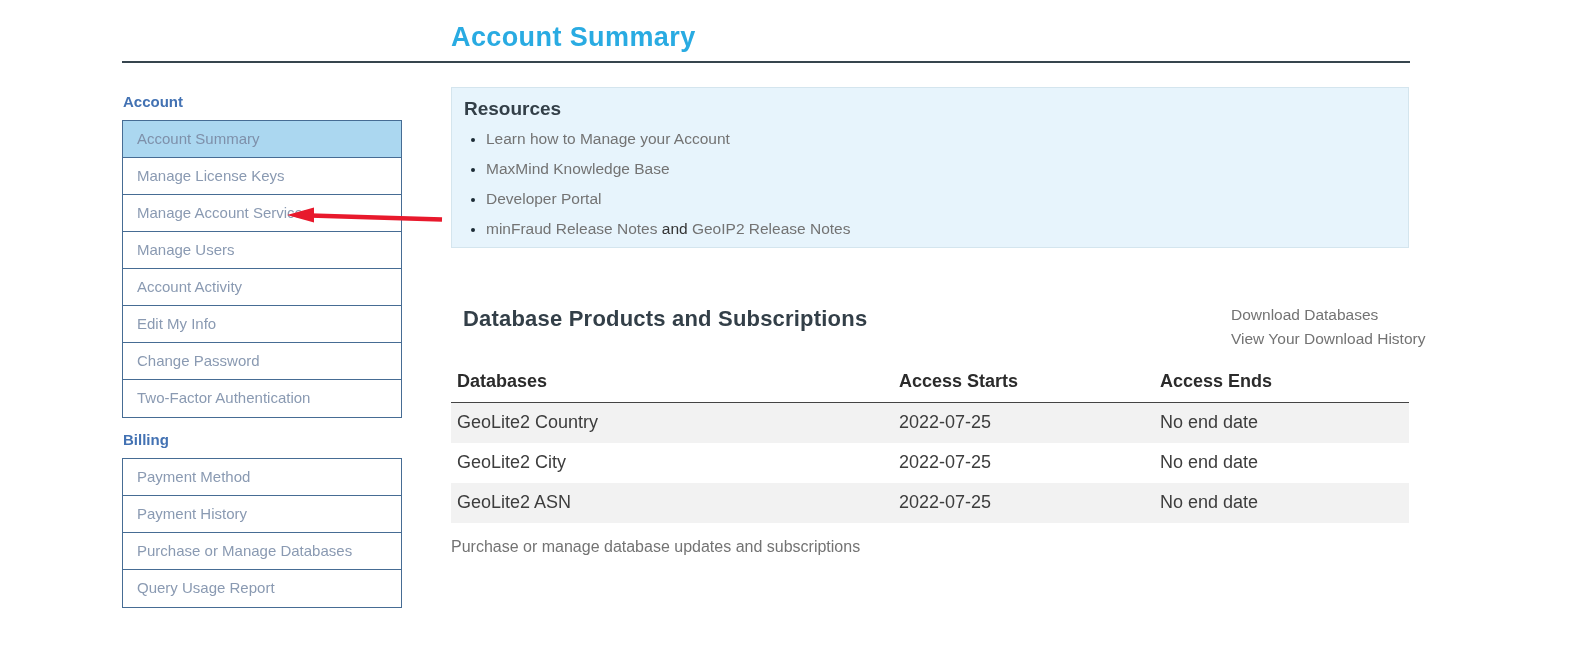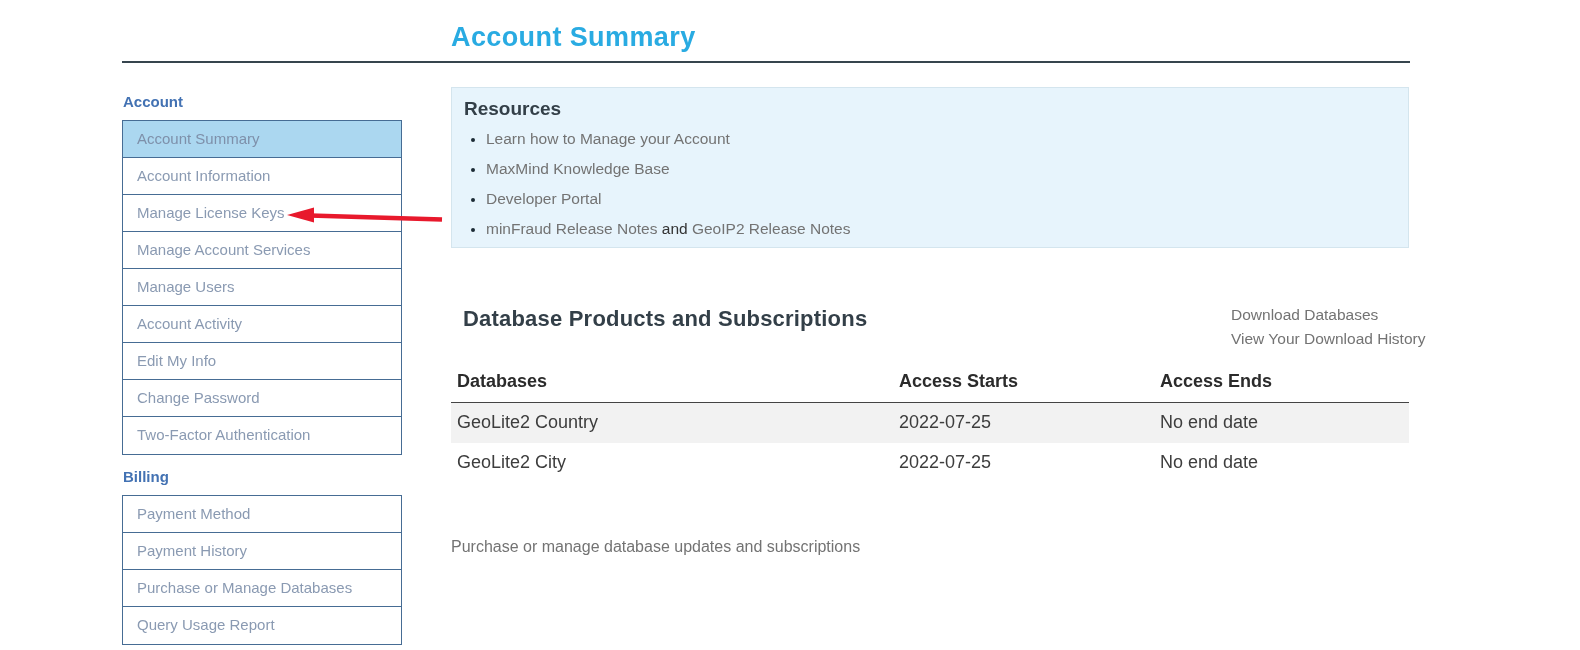--- a/index.html
+++ b/index.html
@@ -55,21 +55,20 @@
 
 <div class="page">
 
   <h1 class="page-title">Account Summary</h1>
   <div class="divider"></div>
 
   <aside class="sidebar">
     <div class="nav-heading">Account</div>
     <ul class="nav-list">
       <li class="nav-item active">Account Summary</li>
-      <li class="nav-item">Account Information</li>
       <li class="nav-item">Manage License Keys</li>
       <li class="nav-item">Manage Account Services</li>
       <li class="nav-item">Manage Users</li>
       <li class="nav-item">Account Activity</li>
       <li class="nav-item">Edit My Info</li>
       <li class="nav-item">Change Password</li>
       <li class="nav-item">Two-Factor Authentication</li>
     </ul>
 
     <div class="nav-heading">Billing</div>
@@ -115,20 +114,25 @@
       <tr>
         <td>GeoLite2 Country</td>
         <td>2022-07-25</td>
         <td>No end date</td>
       </tr>
       <tr>
         <td>GeoLite2 City</td>
         <td>2022-07-25</td>
         <td>No end date</td>
       </tr>
+      <tr>
+        <td>GeoLite2 ASN</td>
+        <td>2022-07-25</td>
+        <td>No end date</td>
+      </tr>
     </tbody>
   </table>
 
   <a class="purchase-link">Purchase or manage database updates and subscriptions</a>
 
   <svg class="arrow-svg" viewBox="0 0 166 32">
     <line x1="158" y1="18.5" x2="26" y2="14.5" stroke="#e8192c" stroke-width="4.5"></line>
     <polygon points="3,14 30,6.5 30,21.5" fill="#e8192c"></polygon>
   </svg>
 

